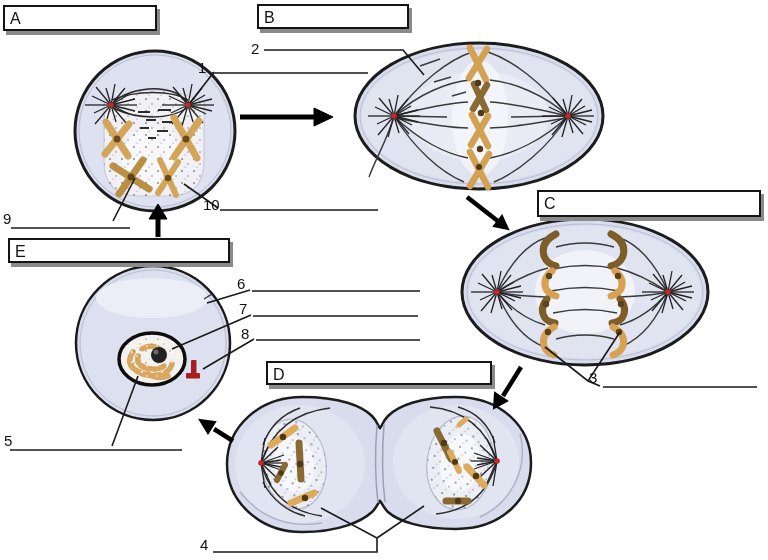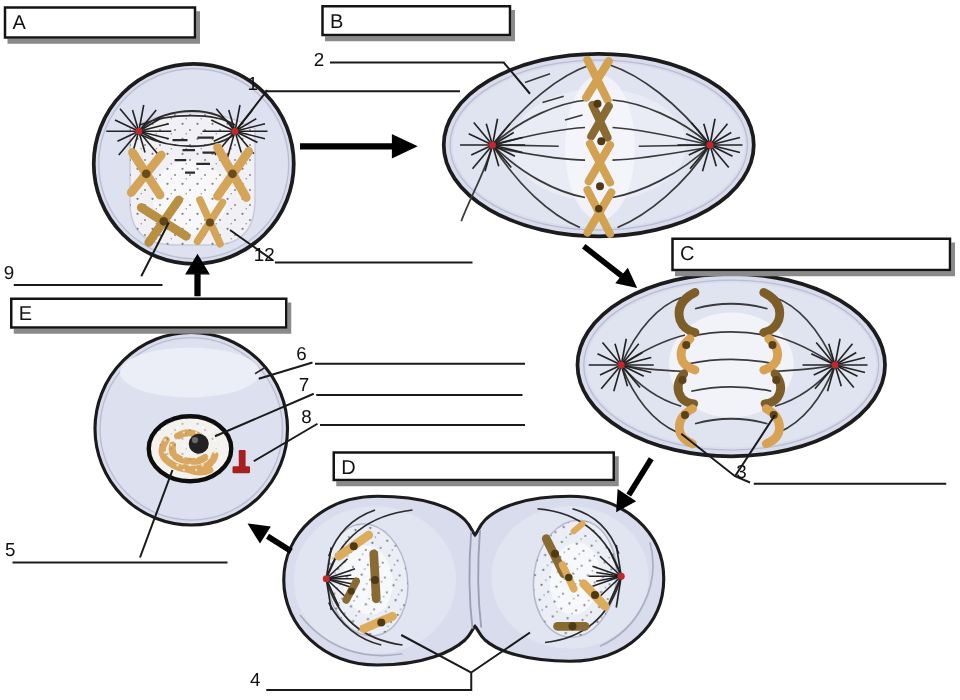--- a/index.html
+++ b/index.html
@@ -313,15 +313,15 @@
 
 <span class="num" style="left:198px;top:60px">1</span>
 <span class="num" style="left:251px;top:41px">2</span>
 <span class="num" style="left:589px;top:370px">3</span>
 <span class="num" style="left:200px;top:537px">4</span>
 <span class="num" style="left:4px;top:433px">5</span>
 <span class="num" style="left:237px;top:276px">6</span>
 <span class="num" style="left:239px;top:301px">7</span>
 <span class="num" style="left:241px;top:326px">8</span>
 <span class="num" style="left:3px;top:211px">9</span>
-<span class="num" style="left:203px;top:197px">12</span>
+<span class="num" style="left:203px;top:197px">10</span>
 
 </div>
 
 </body></html>

